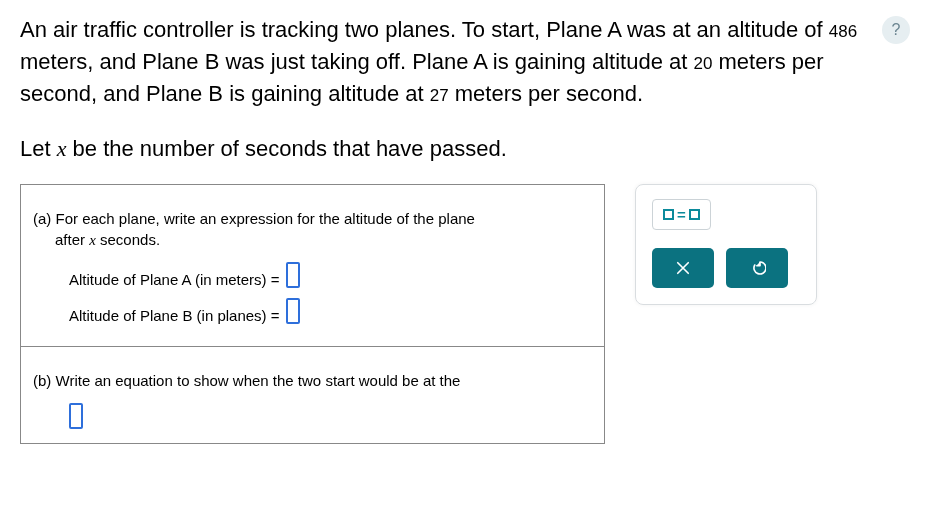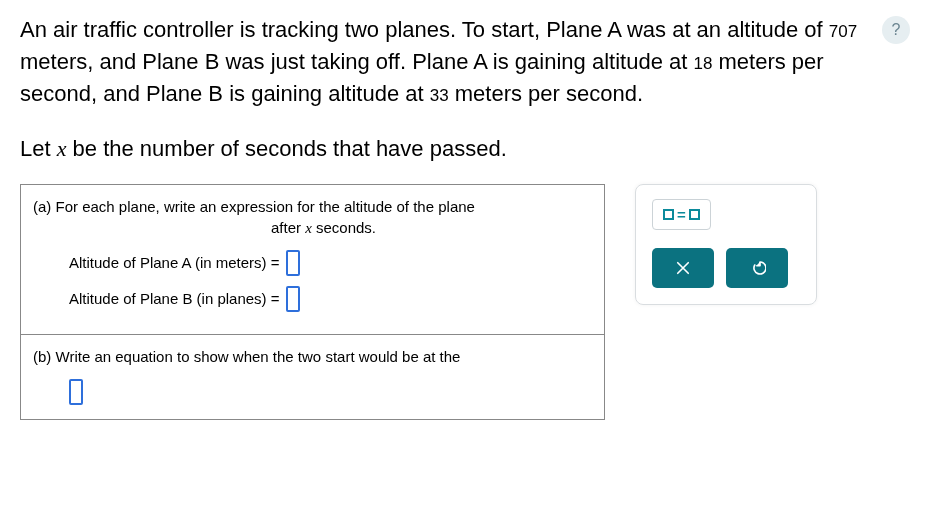--- a/index.html
+++ b/index.html
@@ -45,35 +45,35 @@
     display: flex;
     gap: 30px;
     align-items: flex-start;
   }
   .question-box {
     border: 1px solid #888;
     width: 585px;
     font-size: 15px;
   }
   .part {
-    padding: 12px 12px 14px 12px;
+    padding: 24px 12px 14px 12px;
   }
   .part-a { border-bottom: 1px solid #888; }
   .part-label {
     font-size: 15px;
     line-height: 1.35;
     margin-bottom: 12px;
   }
-  .part-label .indent { display:block; padding-left: 22px; text-align: center; }
+  .part-label .indent { display:block; padding-left: 22px; }
   .var-x-sm { font-style: italic; font-family: 'Times New Roman', serif; }
   .alt-row {
     padding-left: 36px;
     margin: 10px 0 8px 0;
     display: flex;
-    align-items: center;
+    align-items: flex-end;
     gap: 6px;
     font-size: 15px;
   }
   .input-box {
     display: inline-block;
     width: 13px;
     height: 22px;
     border: 2px solid #2e6fdb;
     border-radius: 2px;
     vertical-align: middle;
@@ -131,21 +131,21 @@
   }
   .action-btn svg { width: 18px; height: 18px; stroke: #fff; fill: none; stroke-width: 2.2; }
   .x-icon svg { stroke-linecap: round; }
 </style>
 </head>
 <body>
 
 <div class="help-btn">?</div>
 
 <div class="problem-text">
-  <span>An air traffic controller is tracking two planes. To start, Plane A was at an altitude of </span><span class="num">707</span><span> meters, and Plane B was just taking off. Plane A is gaining altitude at </span><span class="num">18</span><span> meters per second, and Plane B is gaining altitude at </span><span class="num">33</span><span> meters per second.</span>
+  <span>An air traffic controller is tracking two planes. To start, Plane A was at an altitude of </span><span class="num">486</span><span> meters, and Plane B was just taking off. Plane A is gaining altitude at </span><span class="num">20</span><span> meters per second, and Plane B is gaining altitude at </span><span class="num">27</span><span> meters per second.</span>
 </div>
 
 <div class="instruction">
   <span>Let </span><span class="var-x">x</span><span> be the number of seconds that have passed.</span>
 </div>
 
 <div class="content-row">
   <div class="question-box">
     <div class="part part-a">
       <div class="part-label">

